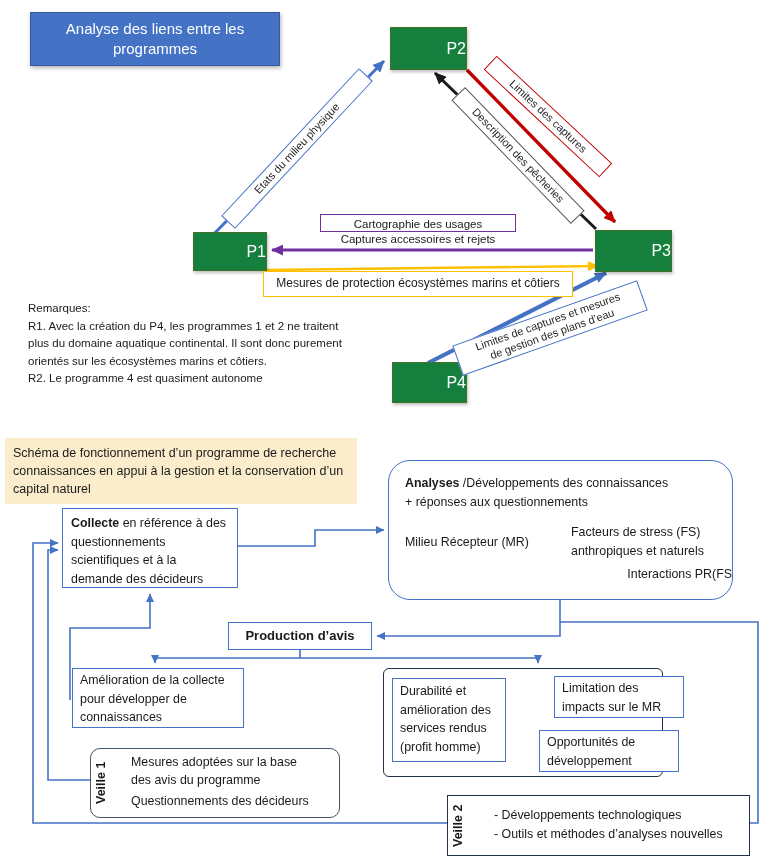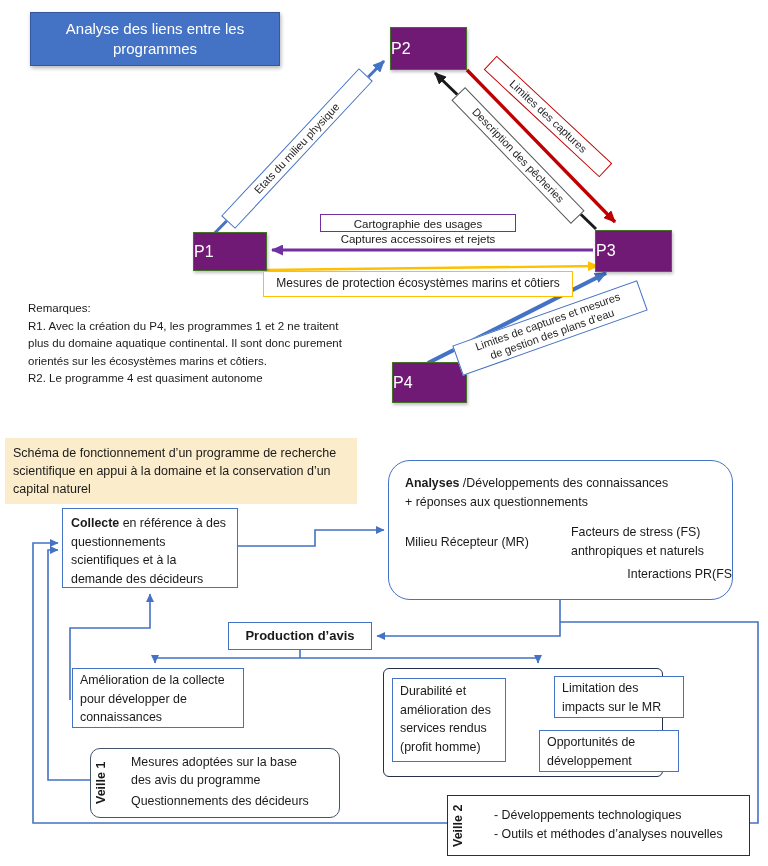--- a/index.html
+++ b/index.html
@@ -1,22 +1,22 @@
 <!DOCTYPE html>
 <html><head>
 <meta charset="utf-8">
 <style>
   html,body{margin:0;padding:0;background:#fff;}
   #page{position:relative;width:768px;height:866px;background:#fff;overflow:hidden;
         font-family:"Liberation Sans",sans-serif;color:#1a1a1a;}
   #wires{position:absolute;left:0;top:0;width:768px;height:866px;pointer-events:none;}
 
   .abs{position:absolute;}
-  .node{position:absolute;background:#701a75;border:1px solid #44702a;color:#fff;
-        display:flex;align-items:center;justify-content:flex-start;font-size:16px;
+  .node{position:absolute;background:#15803d;border:1px solid #44702a;color:#fff;
+        display:flex;align-items:center;justify-content:flex-end;font-size:16px;
         box-shadow:1px 2px 3px rgba(0,0,0,.25);}
   .title-banner{position:absolute;left:30px;top:12px;width:250px;height:54px;background:#4472C4;
         border:1px solid #35599c;color:#fff;display:flex;align-items:center;justify-content:center;
         text-align:center;font-size:15px;line-height:20px;padding:0 14px;box-sizing:border-box;
         box-shadow:1px 2px 4px rgba(0,0,0,.3);}
   .rlabel{position:absolute;background:#fff;border:1px solid;color:#262626;font-size:11px;
         text-align:center;padding:2px 5px;box-sizing:border-box;line-height:13px;white-space:nowrap;}
   .plabel{position:absolute;background:#fff;border:1px solid;color:#1a1a1a;text-align:center;
         box-sizing:border-box;}
   .remarks{position:absolute;left:28px;top:300px;font-size:11.5px;line-height:17.5px;color:#1a1a1a;}
@@ -105,21 +105,21 @@
   <div class="plabel" style="left:263px;top:271px;width:310px;height:26px;border-color:#FFC000;font-size:12px;line-height:23px;">Mesures de protection écosystèmes marins et côtiers</div>
 
   <div class="remarks">
     <div>Remarques:</div>
     <div>R1. Avec la création du P4, les programmes 1 et 2 ne traitent</div>
     <div>plus du domaine aquatique continental. Il sont donc purement</div>
     <div>orientés sur les écosystèmes marins et côtiers.</div>
     <div>R2. Le programme 4 est quasiment autonome</div>
   </div>
 
-  <div class="caption">Schéma de fonctionnement d’un programme de recherche scientifique en appui à la domaine et la conservation d’un capital naturel</div>
+  <div class="caption">Schéma de fonctionnement d’un programme de recherche connaissances en appui à la gestion et la conservation d’un capital naturel</div>
 
   <div class="fbox" style="left:62px;top:508px;width:176px;height:80px;padding:5px 8px;">
     <span class="bold">Collecte</span><span> en référence à des questionnements scientifiques et à la demande des décideurs</span>
   </div>
 
   <div class="fbox" style="left:388px;top:460px;width:345px;height:140px;border-radius:22px;">
     <div style="padding:13px 16px 0;">
       <span class="bold">Analyses</span><span> /Développements des connaissances</span>
       <div>+ réponses aux questionnements</div>
     </div>

